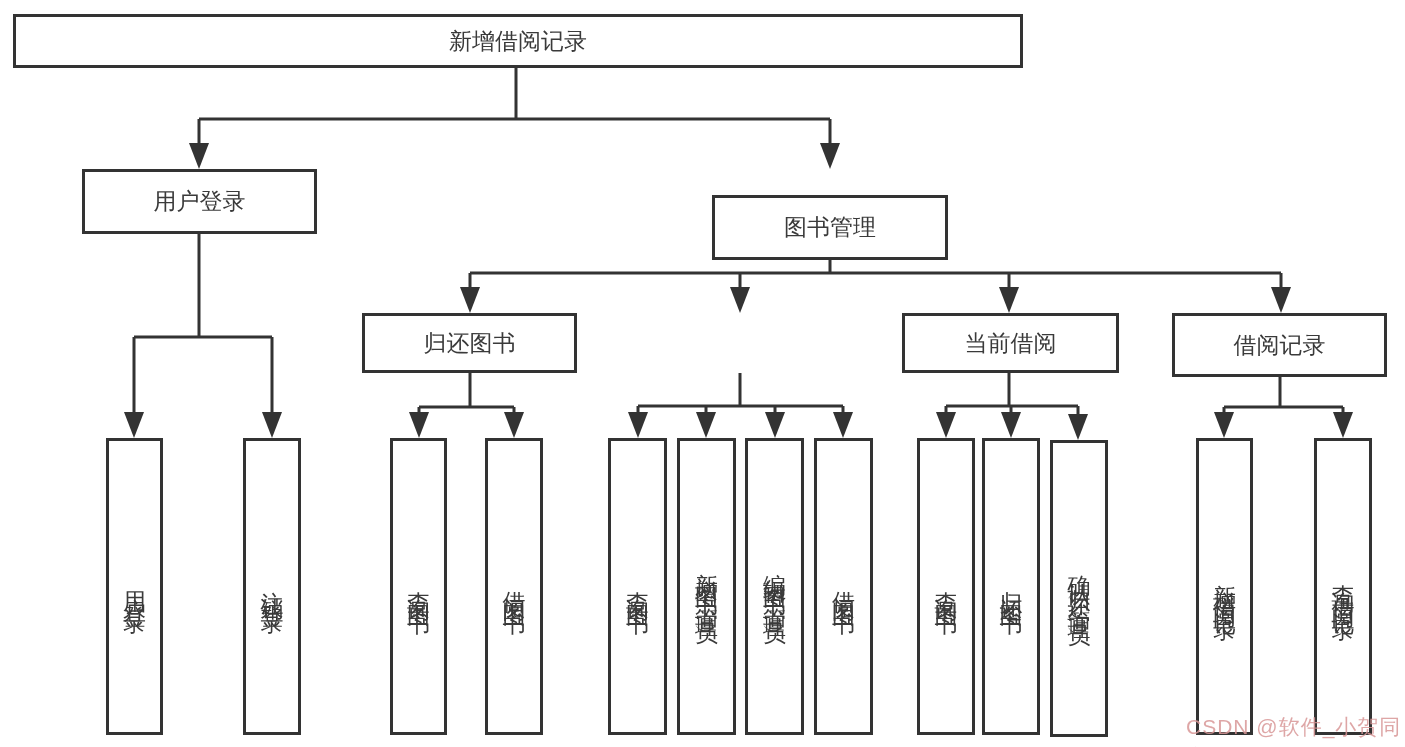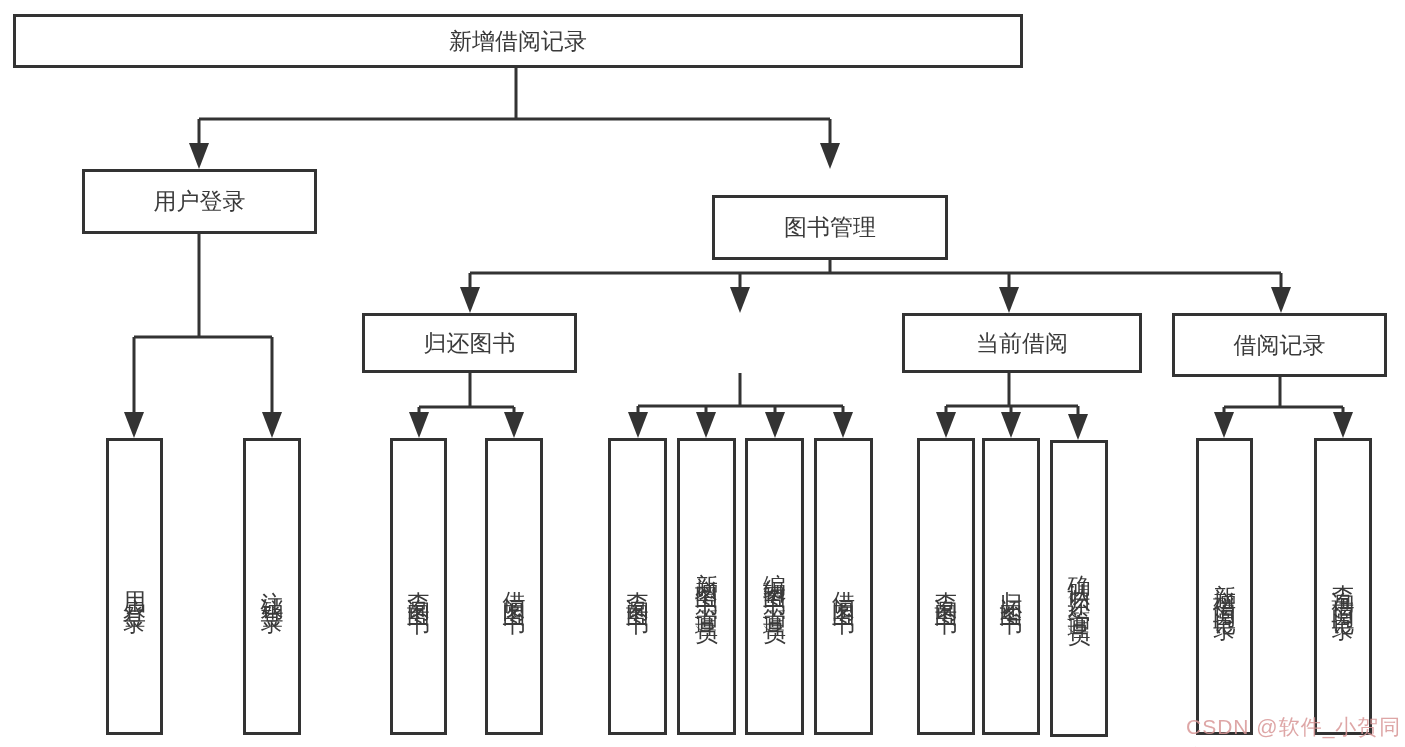--- a/index.html
+++ b/index.html
@@ -86,21 +86,21 @@
   <div class="box" style="left:82px;top:169px;width:235px;height:65px;">
     <span>用户登录</span>
   </div>
   <div class="box" style="left:712px;top:169px;width:236px;height:65px;margin-top:26px;">
     <span>图书管理</span>
   </div>
 
   <div class="box" style="left:362px;top:313px;width:215px;height:60px;">
     <span>归还图书</span>
   </div>
-  <div class="box" style="left:902px;top:313px;width:240px;height:60px;">
+  <div class="box" style="left:902px;top:313px;width:217px;height:60px;">
     <span>当前借阅</span>
   </div>
   <div class="box" style="left:1172px;top:313px;width:215px;height:64px;">
     <span>借阅记录</span>
   </div>
 
   <div class="box vbox" style="left:106px;top:438px;width:57px;height:297px;">
     <span>用户登录</span>
   </div>
   <div class="box vbox" style="left:243px;top:438px;width:58px;height:297px;">

